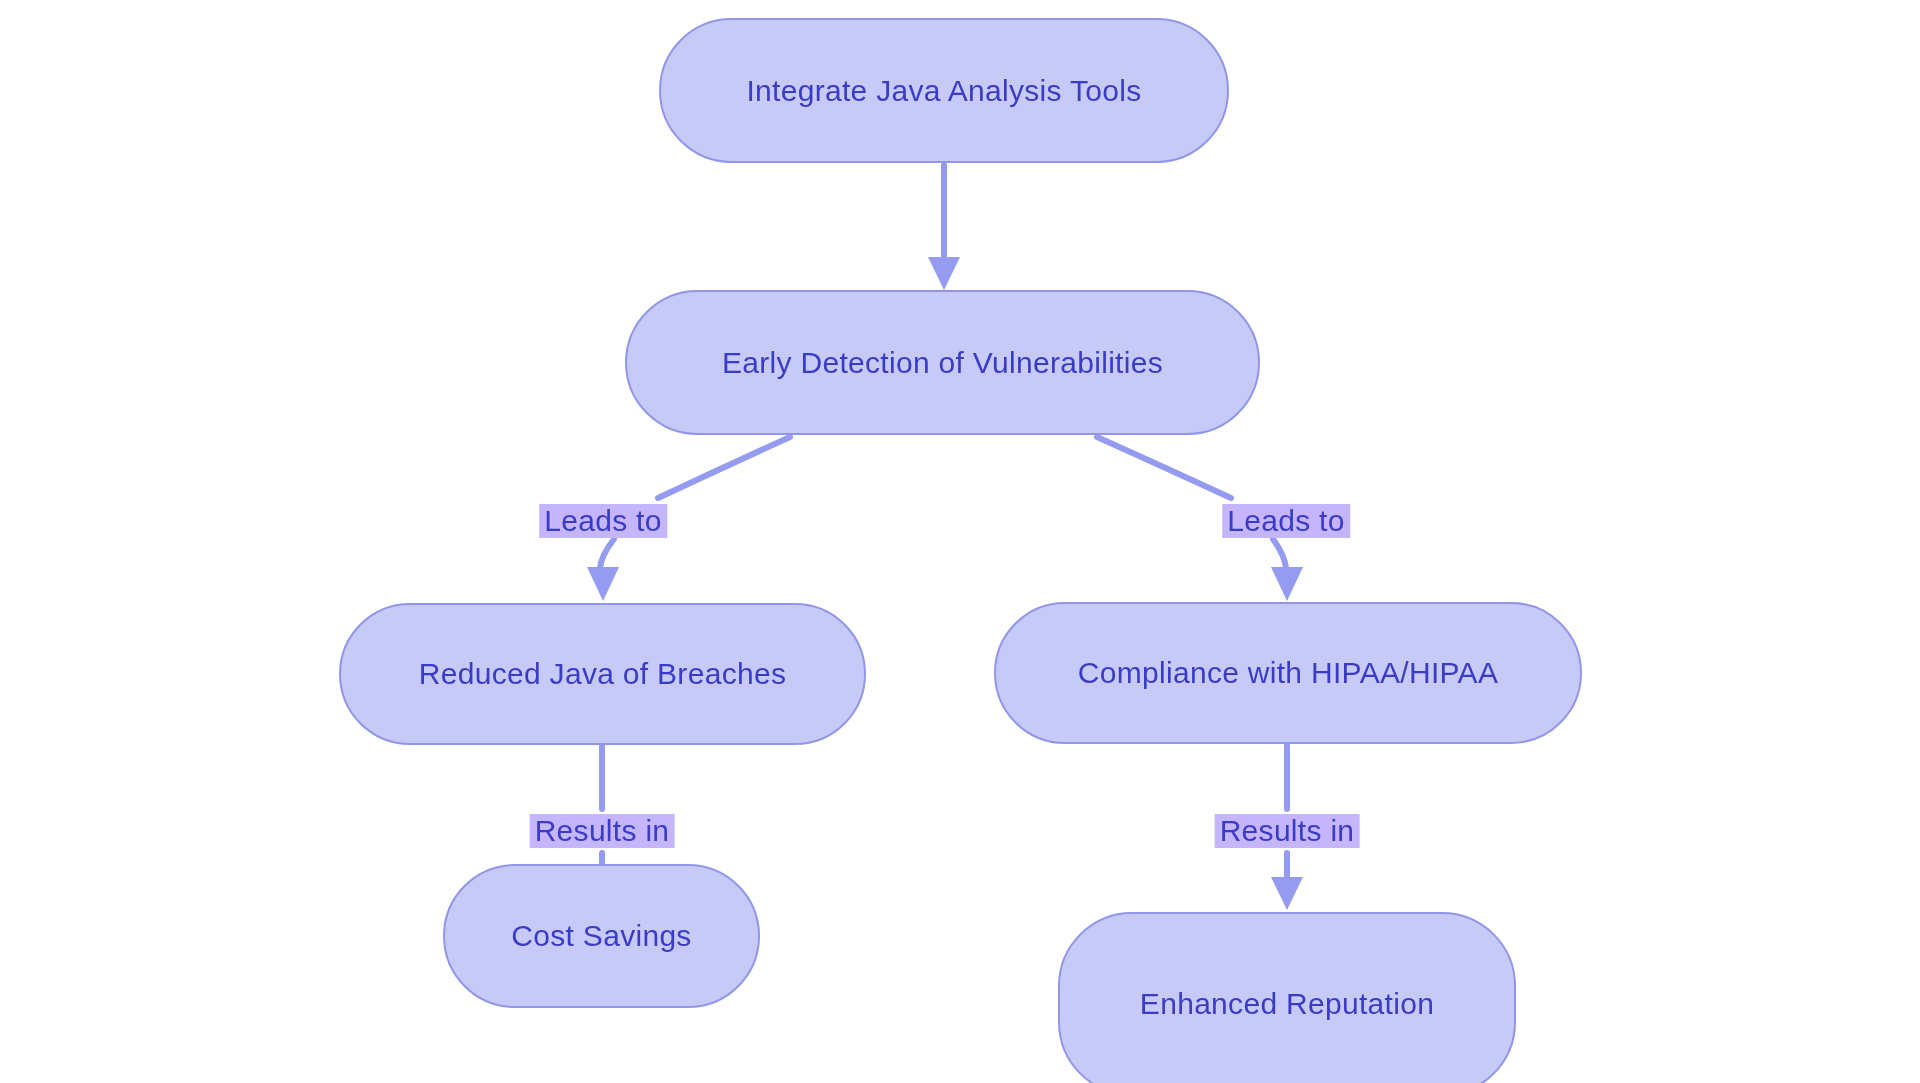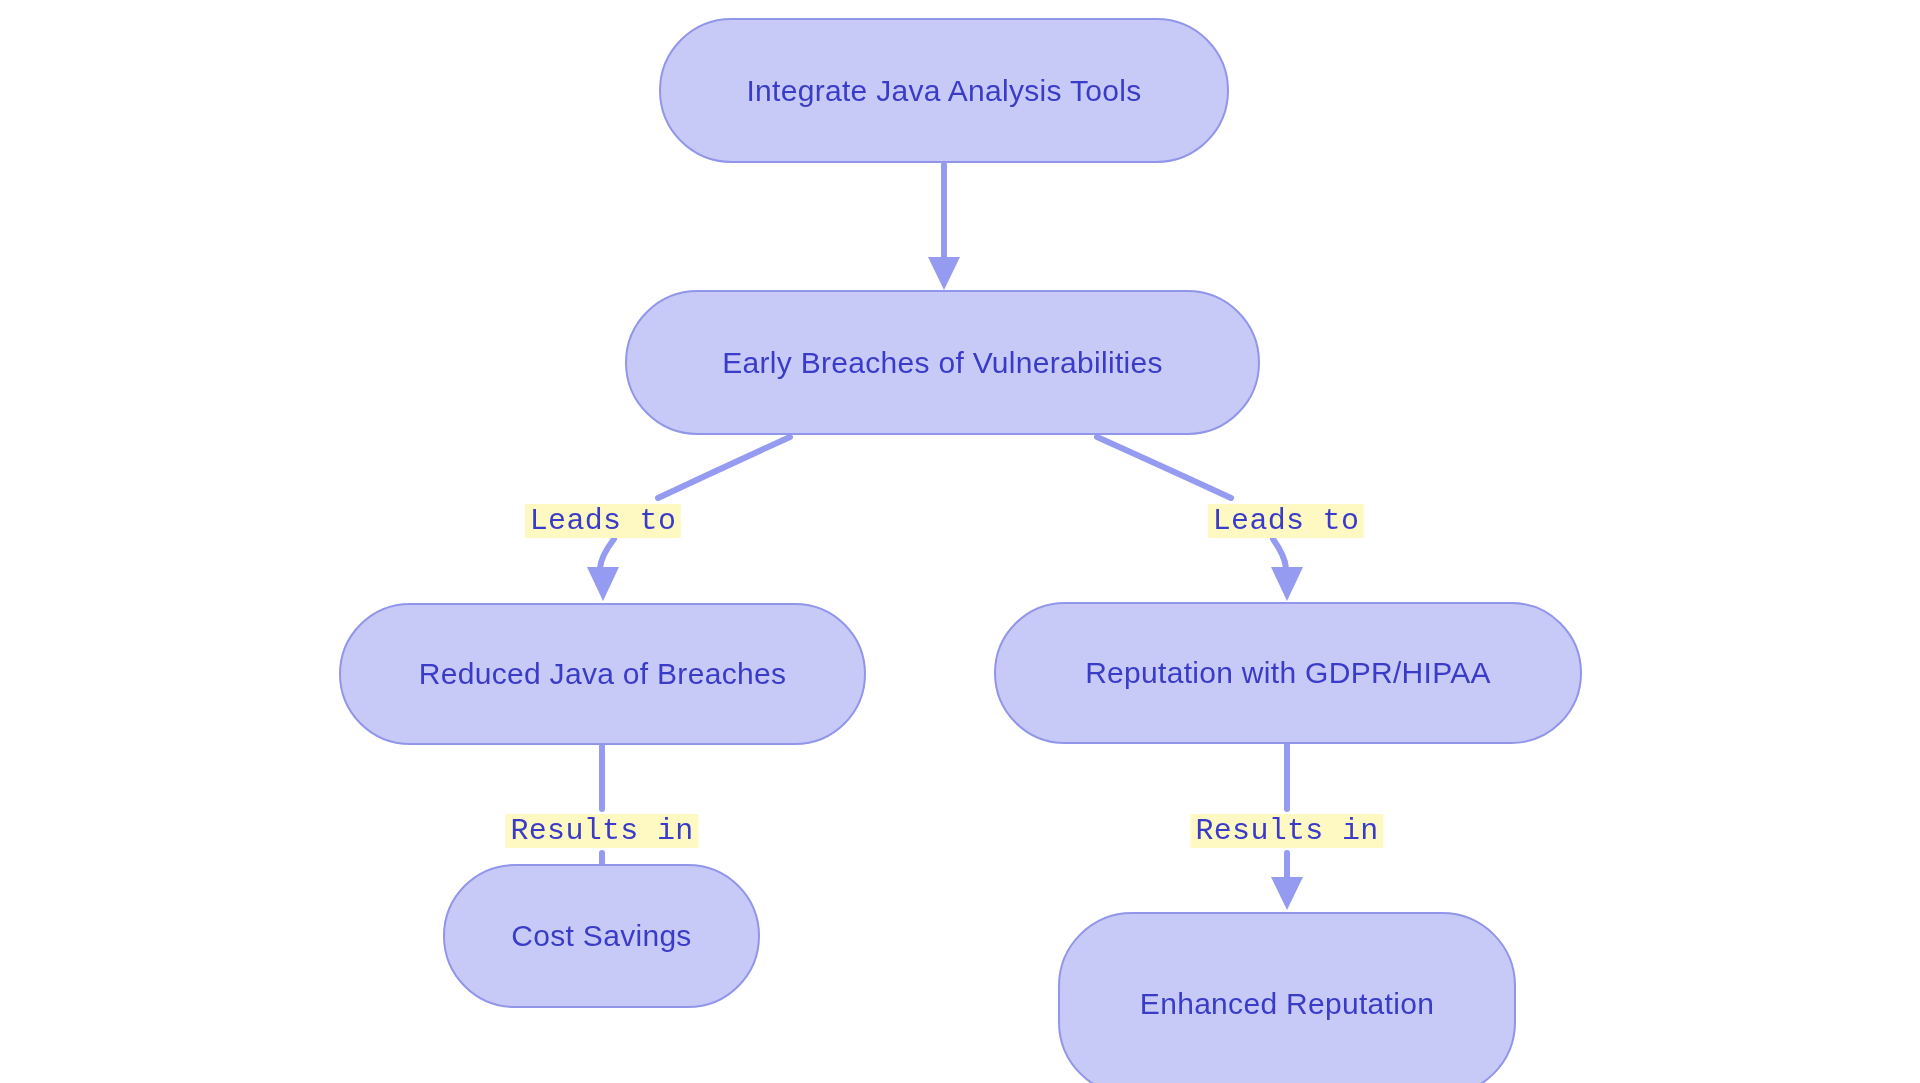--- a/index.html
+++ b/index.html
@@ -44,24 +44,23 @@
   .node--cost        { left: 443px;  top: 864px; width: 317px; height: 144px; }
   .node--reputation  { left: 1058px; top: 912px; width: 458px; height: 184px; }
 
   .edge-label {
     position: absolute;
     z-index: 3;
     transform: translate(-50%, -50%);
     color: #3a3cc8;
     font-size: 30px;
     letter-spacing: 0.3px;
-    background: #fef9c3;
+    background: #c4b5fd;
     padding: 0 5px;
     white-space: nowrap;
-    font-family: Liberation Mono, monospace;
   }
   .edge-label--leads-left   { left: 603px;  top: 521px; }
   .edge-label--leads-right  { left: 1286px; top: 521px; }
   .edge-label--results-left { left: 602px;  top: 831px; }
   .edge-label--results-right{ left: 1287px; top: 831px; }
 </style>
 </head>
 <body>
 
 <div class="canvas">
@@ -90,29 +89,29 @@
       <polygon points="586,877 618,877 602,910"></polygon>
       <polygon points="1271,877 1303,877 1287,910"></polygon>
     </g>
   </svg>
 
   <div class="node node--integrate">
     <span>Integrate Java Analysis Tools</span>
   </div>
 
   <div class="node node--early">
-    <span>Early Breaches of Vulnerabilities</span>
+    <span>Early Detection of Vulnerabilities</span>
   </div>
 
   <div class="node node--reduced">
     <span>Reduced Java of Breaches</span>
   </div>
 
   <div class="node node--compliance">
-    <span>Reputation with GDPR/HIPAA</span>
+    <span>Compliance with HIPAA/HIPAA</span>
   </div>
 
   <div class="node node--cost">
     <span>Cost Savings</span>
   </div>
 
   <div class="node node--reputation">
     <span>Enhanced Reputation</span>
   </div>
 

